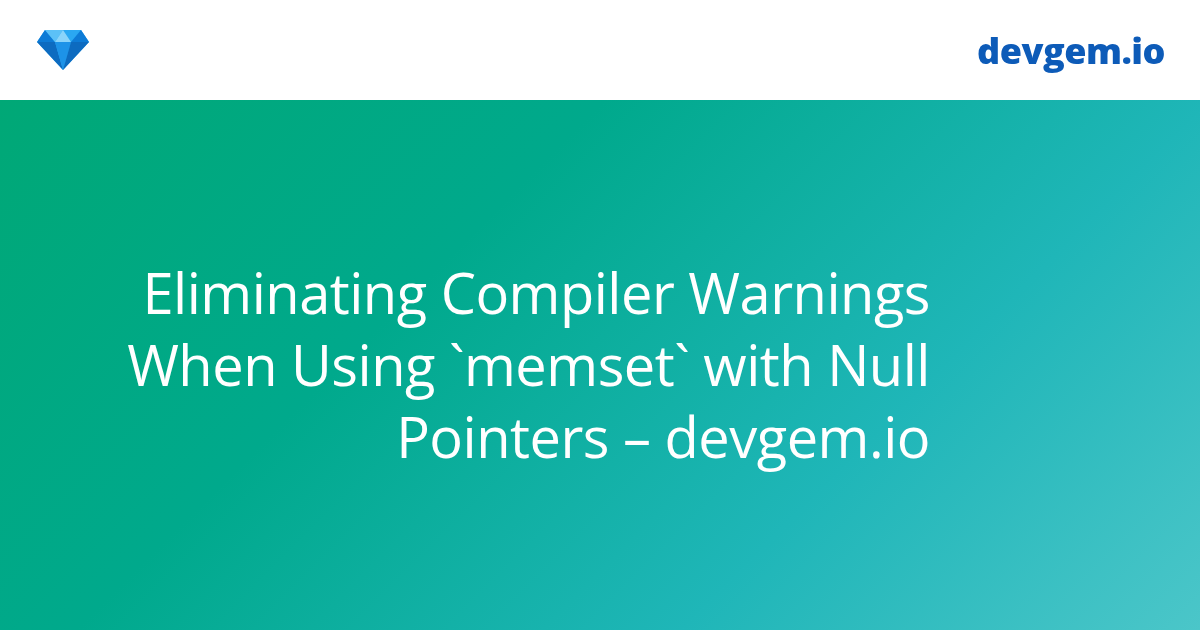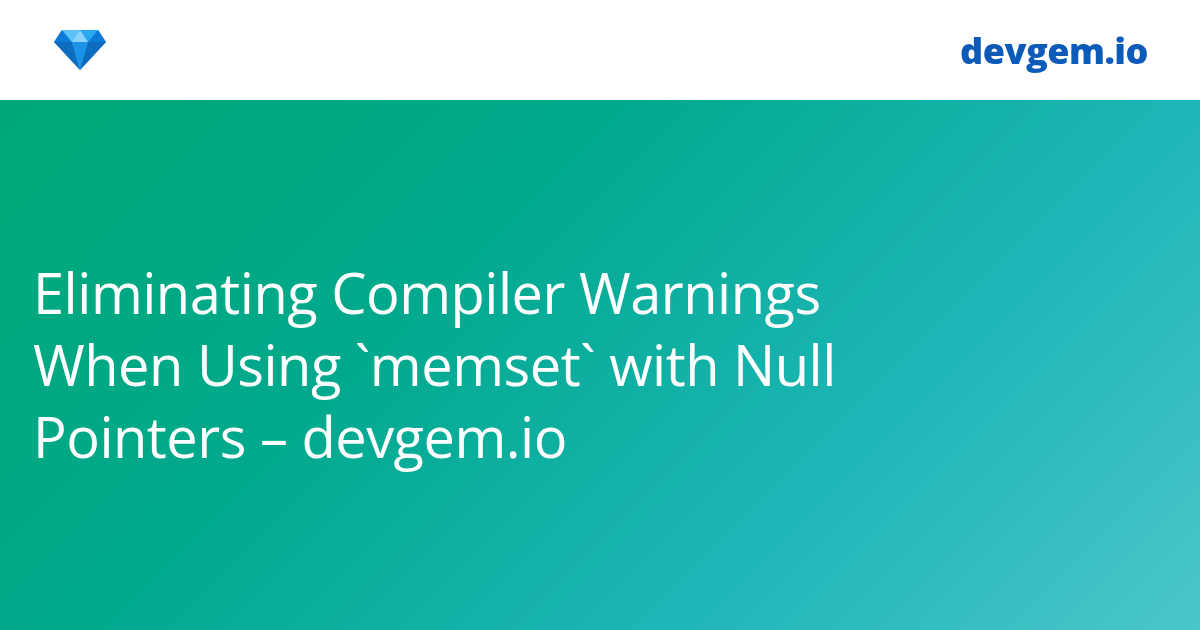--- a/index.html
+++ b/index.html
@@ -1,21 +1,21 @@
 <!DOCTYPE html>
 <html><head>
 <meta charset="utf-8">
 <style>
   * { margin: 0; padding: 0; box-sizing: border-box; }
   html, body { width: 1200px; height: 630px; overflow: hidden; font-family: -apple-system, BlinkMacSystemFont, "Segoe UI", "Open Sans", Helvetica, Arial, sans-serif; }
   .card { width: 1200px; height: 630px; display: flex; flex-direction: column; background: #fff; }
-  .header { height: 100px; display: flex; align-items: center; justify-content: space-between; padding: 0 52px; background: #ffffff; }
+  .header { height: 100px; display: flex; align-items: center; justify-content: space-between; padding: 0 35px; background: #ffffff; }
   .logo { display: flex; align-items: center; }
   .brand { font-size: 36px; font-weight: 800; color: #0d5bb8; letter-spacing: -0.5px; }
-  .hero { flex: 1; background: linear-gradient(135deg, #00a876 0%, #00a98c 35%, #1fb6b8 70%, #4bc6c9 100%); display: flex; align-items: center; padding: 0 33px; }
+  .hero { flex: 1; background: linear-gradient(135deg, #00a876 0%, #00a98c 35%, #1fb6b8 70%, #4bc6c9 100%); display: flex; align-items: center; padding: 0 60px; text-align: right; }
   .title { color: #ffffff; font-size: 56px; font-weight: 400; line-height: 1.28; max-width: 870px; letter-spacing: -0.5px; }
 </style>
 </head>
 <body>
 
 <div class="card">
   <div class="header">
     <div class="logo">
       <span>
         <svg width="56" height="48" viewBox="0 0 56 48">

